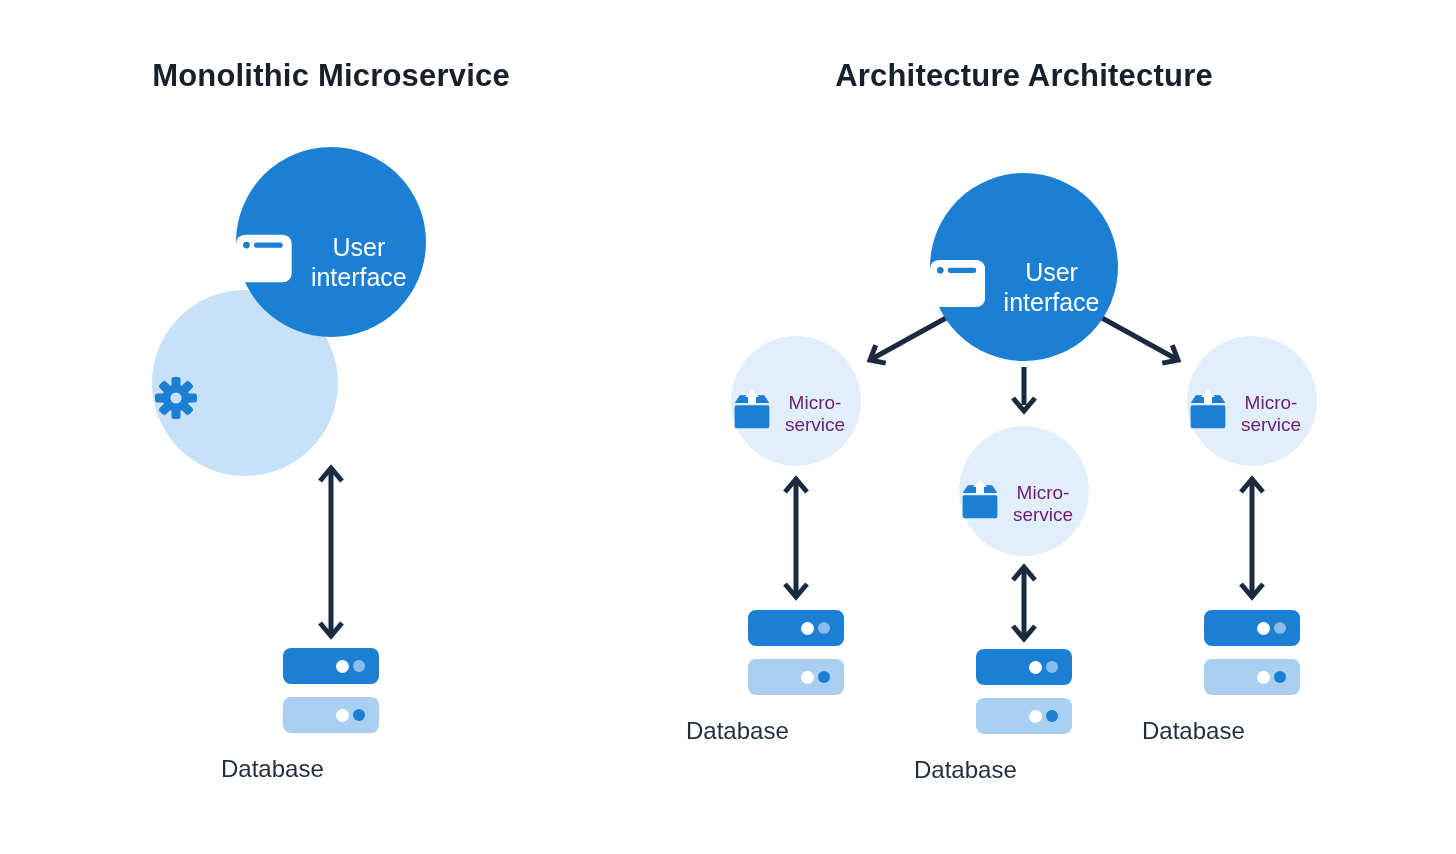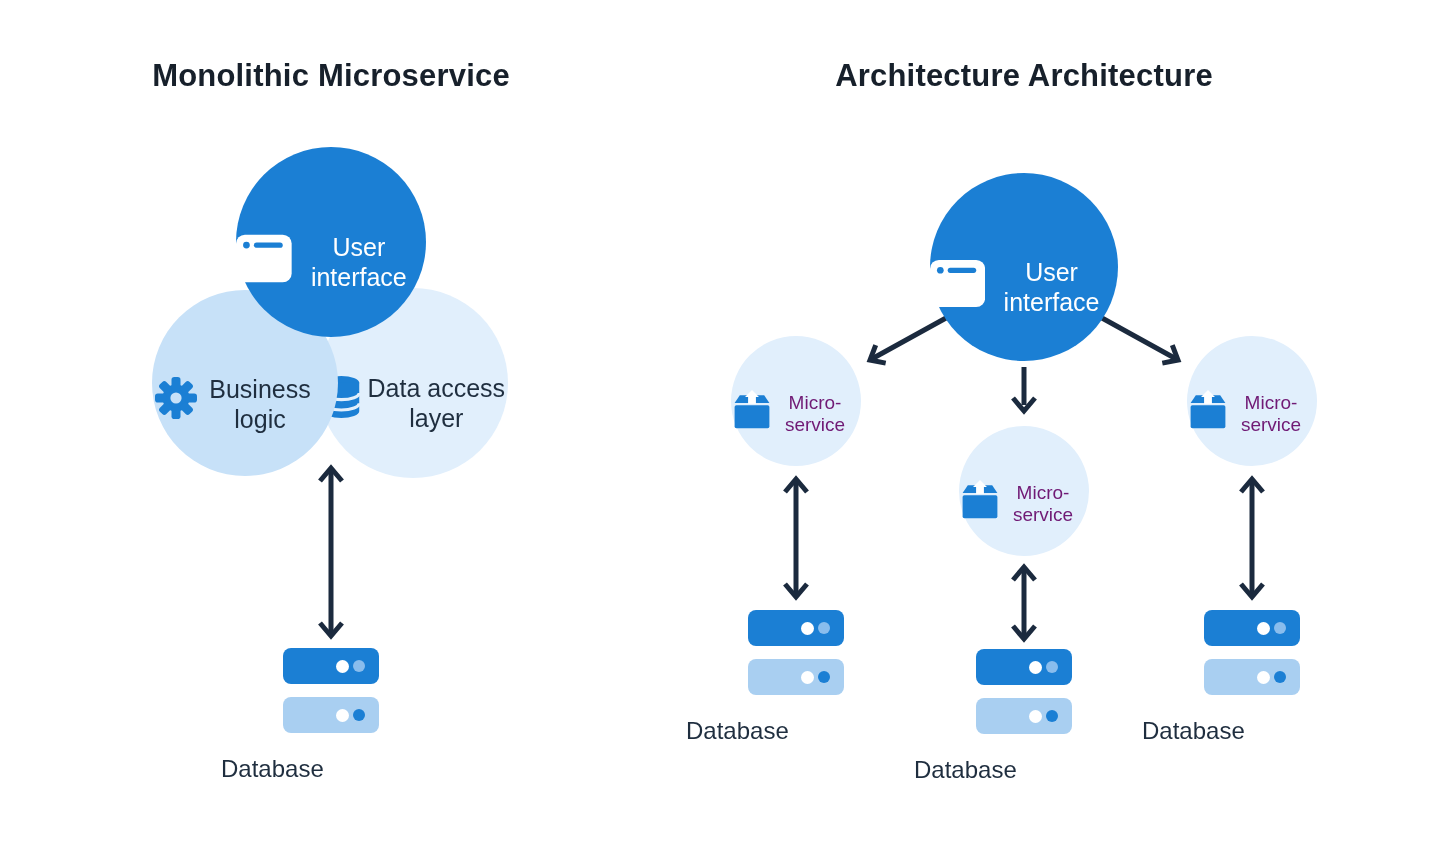--- a/index.html
+++ b/index.html
@@ -106,32 +106,22 @@
         <rect x="19.5" y="3" width="9" height="12" rx="2.8" transform="rotate(45 24 24)"></rect>
         <rect x="19.5" y="3" width="9" height="12" rx="2.8" transform="rotate(90 24 24)"></rect>
         <rect x="19.5" y="3" width="9" height="12" rx="2.8" transform="rotate(135 24 24)"></rect>
         <rect x="19.5" y="3" width="9" height="12" rx="2.8" transform="rotate(180 24 24)"></rect>
         <rect x="19.5" y="3" width="9" height="12" rx="2.8" transform="rotate(225 24 24)"></rect>
         <rect x="19.5" y="3" width="9" height="12" rx="2.8" transform="rotate(270 24 24)"></rect>
         <rect x="19.5" y="3" width="9" height="12" rx="2.8" transform="rotate(315 24 24)"></rect>
       </g>
       <circle cx="24" cy="24" r="5.6" fill="#c7e1f8"></circle>
     </svg>
-    <div class="lbl">Business logic</div>
-  </div>
-
-  <div class="circle circle-dal" style="left:318px;top:288px;">
-    <svg width="52" height="52" viewBox="0 0 52 52">
-      <ellipse cx="26" cy="10" rx="20" ry="7.5" fill="#1b7fd4"></ellipse>
-      <path d="M6 10 V42 a20 7.5 0 0 0 40 0 V10 Z" fill="#1b7fd4"></path>
-      <path d="M6 21.5 a20 7.5 0 0 0 40 0" fill="none" stroke="#e1effc" stroke-width="3.6"></path>
-      <path d="M6 33 a20 7.5 0 0 0 40 0" fill="none" stroke="#e1effc" stroke-width="3.6"></path>
-    </svg>
-    <div class="lbl">Data access layer</div>
-  </div>
+  </div>
+
 
   <div class="srv" style="left:283px;top:648px;">
     <div class="srv-row dark">
       <span class="dot dot-white"></span>
       <span class="dot dot-lt"></span>
     </div>
     <div class="srv-row light">
       <span class="dot dot-white"></span>
       <span class="dot dot-dk"></span>
     </div>

